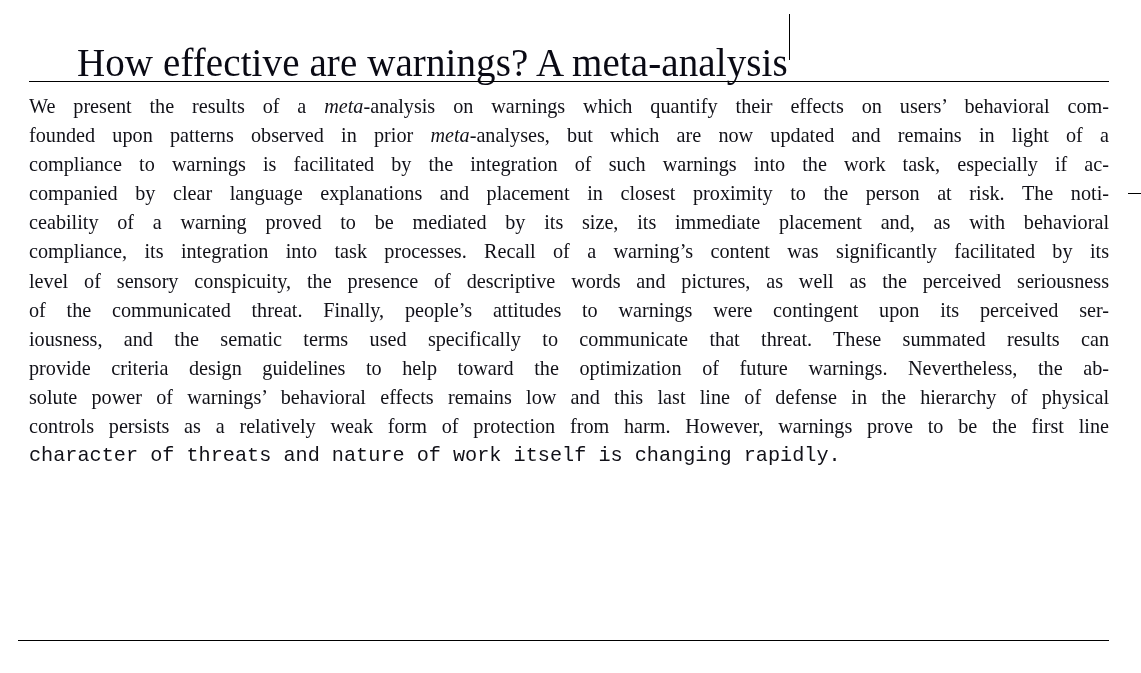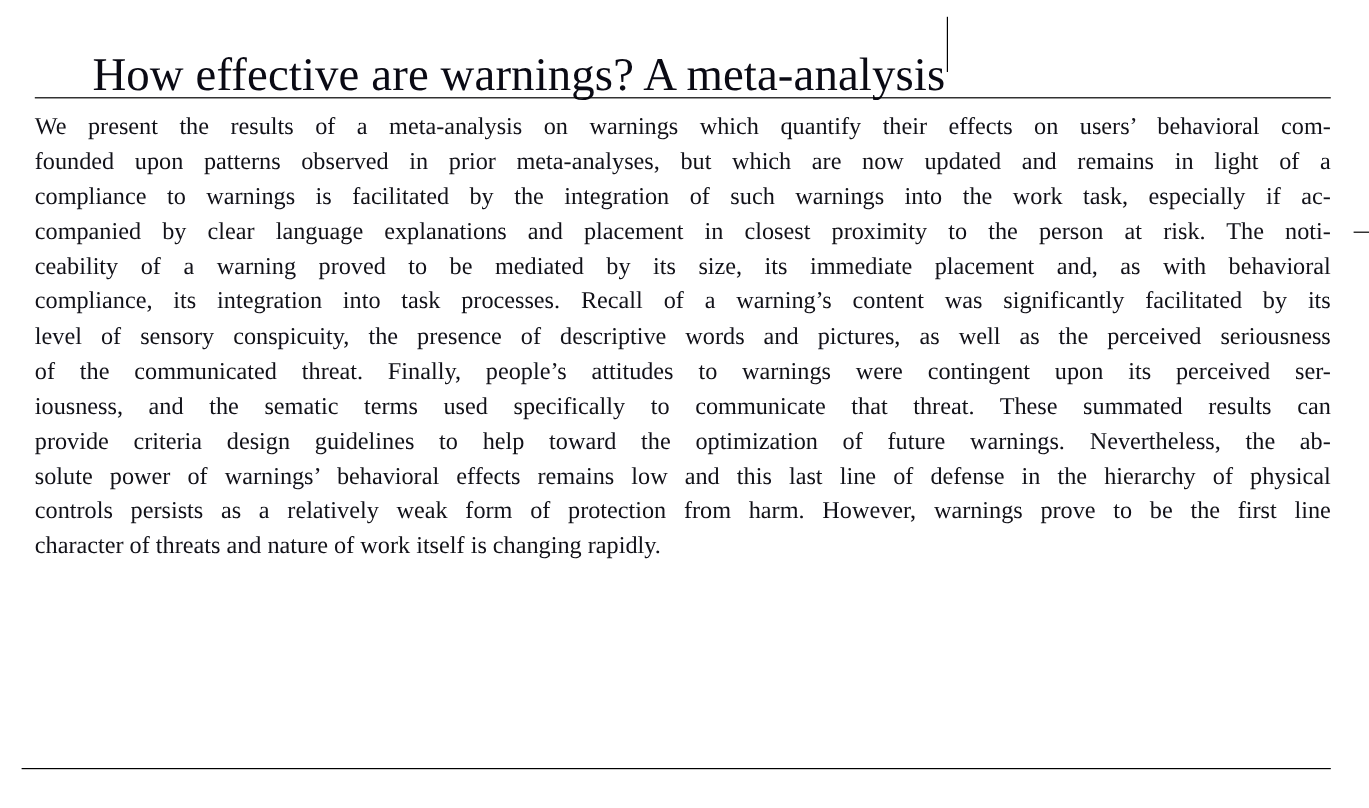--- a/index.html
+++ b/index.html
@@ -75,22 +75,24 @@
     }
     .abstract .line {
       display: block;
       text-align: justify;
       text-align-last: justify;
       white-space: nowrap;
       height: 29.1px;
     }
     .abstract .line.last {
       text-align-last: left;
+      font-family: Liberation Mono, monospace;
     }
     .abstract .line span.seg-i {
+      font-style: italic;
     }
   </style>
 </head>
 <body>
 
 <div class="title-wrap">
   <h1 class="title">How effective are warnings? A meta-analysis</h1><span class="caret"></span>
 </div>
 
 <div class="rule-top"></div>

